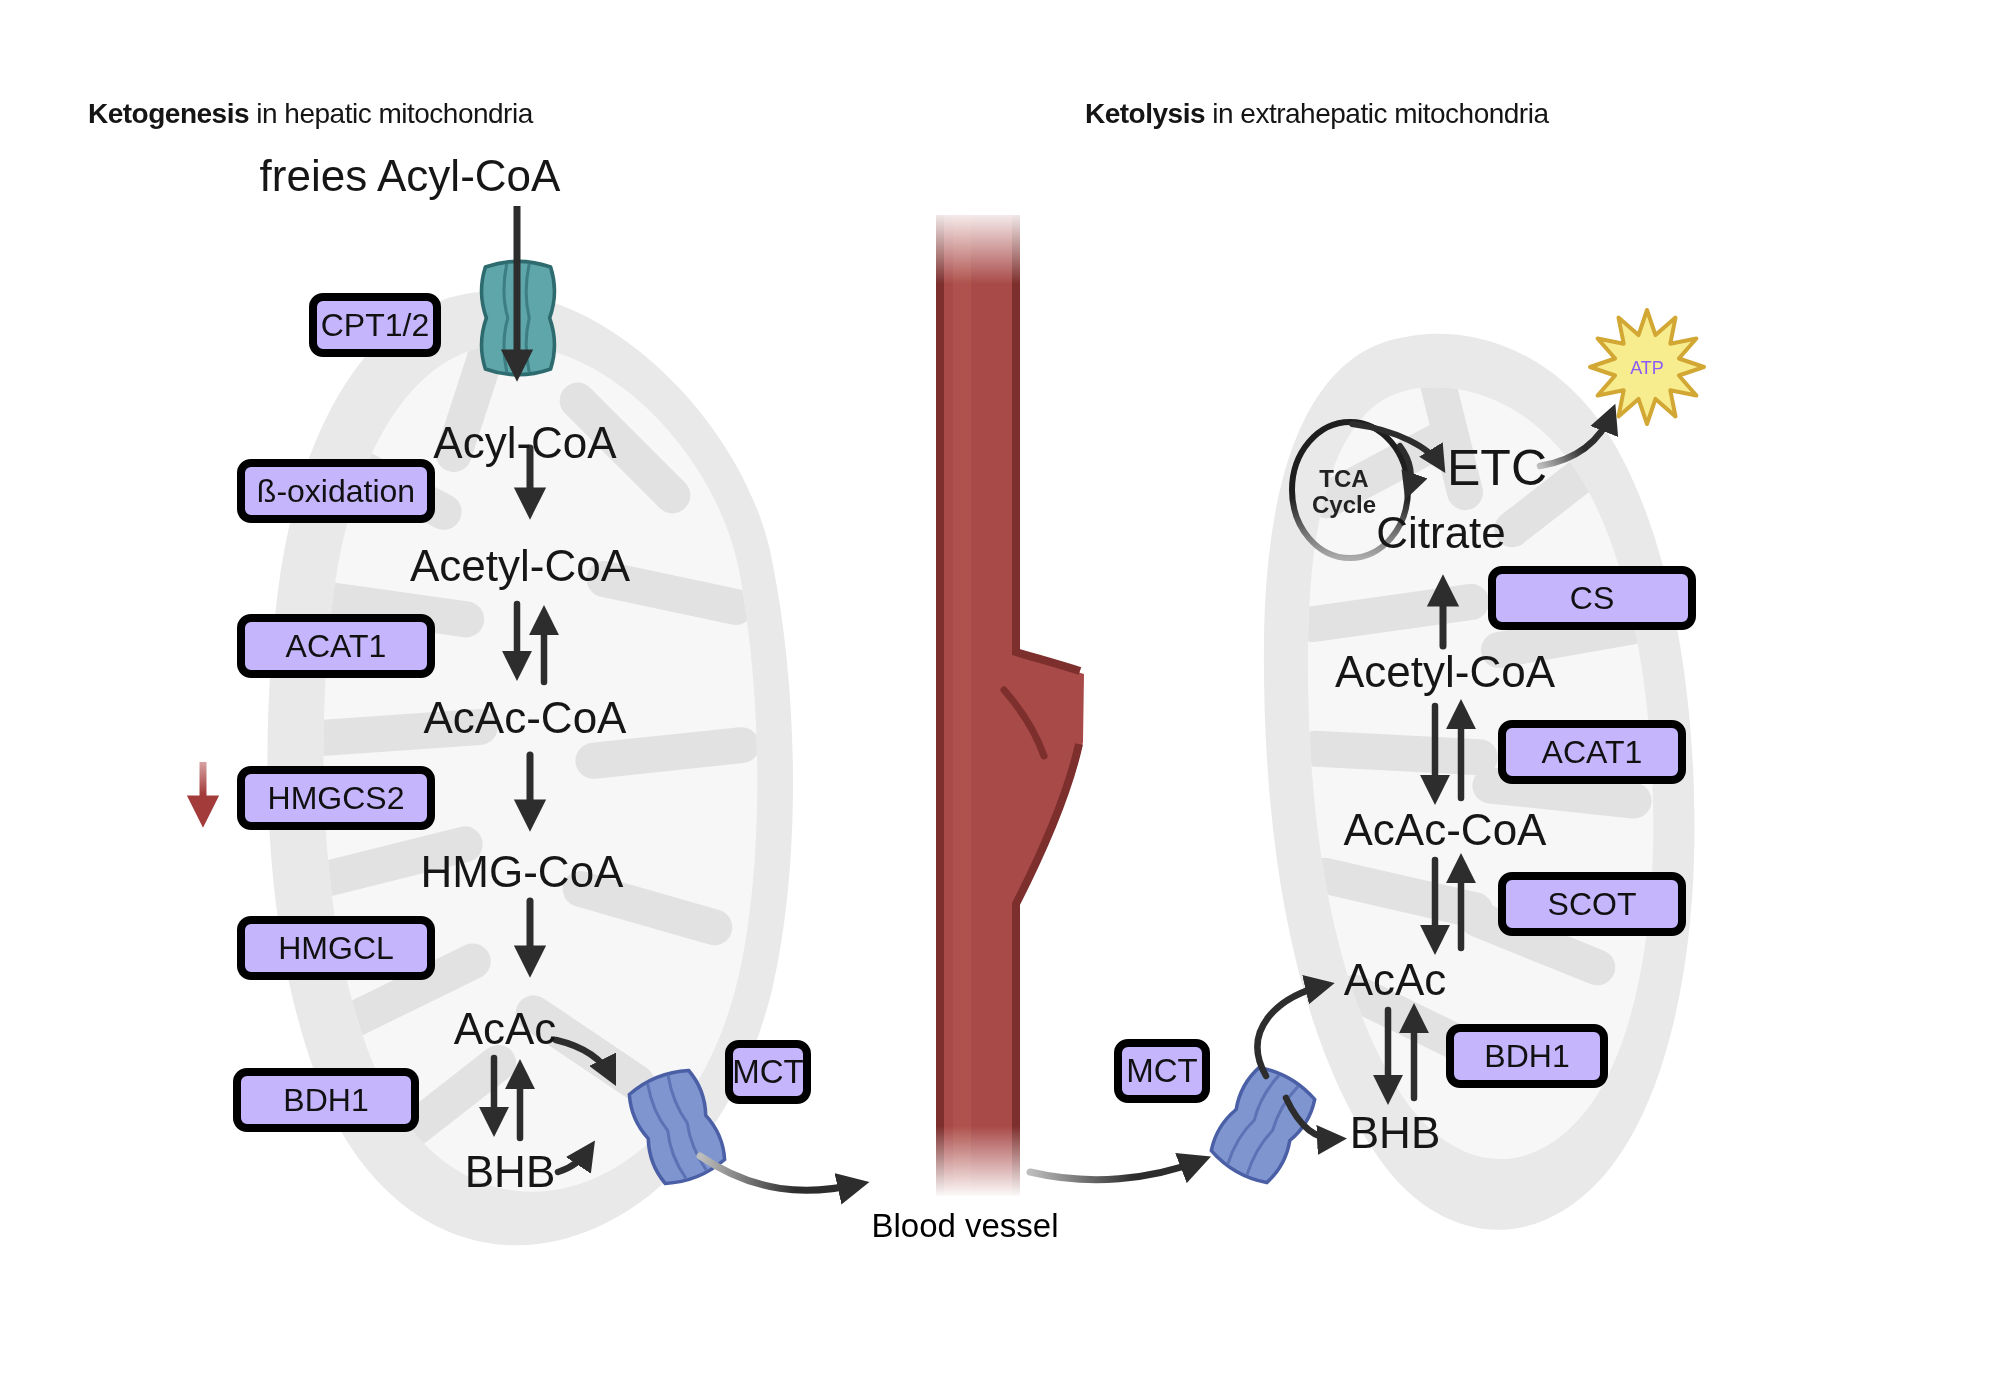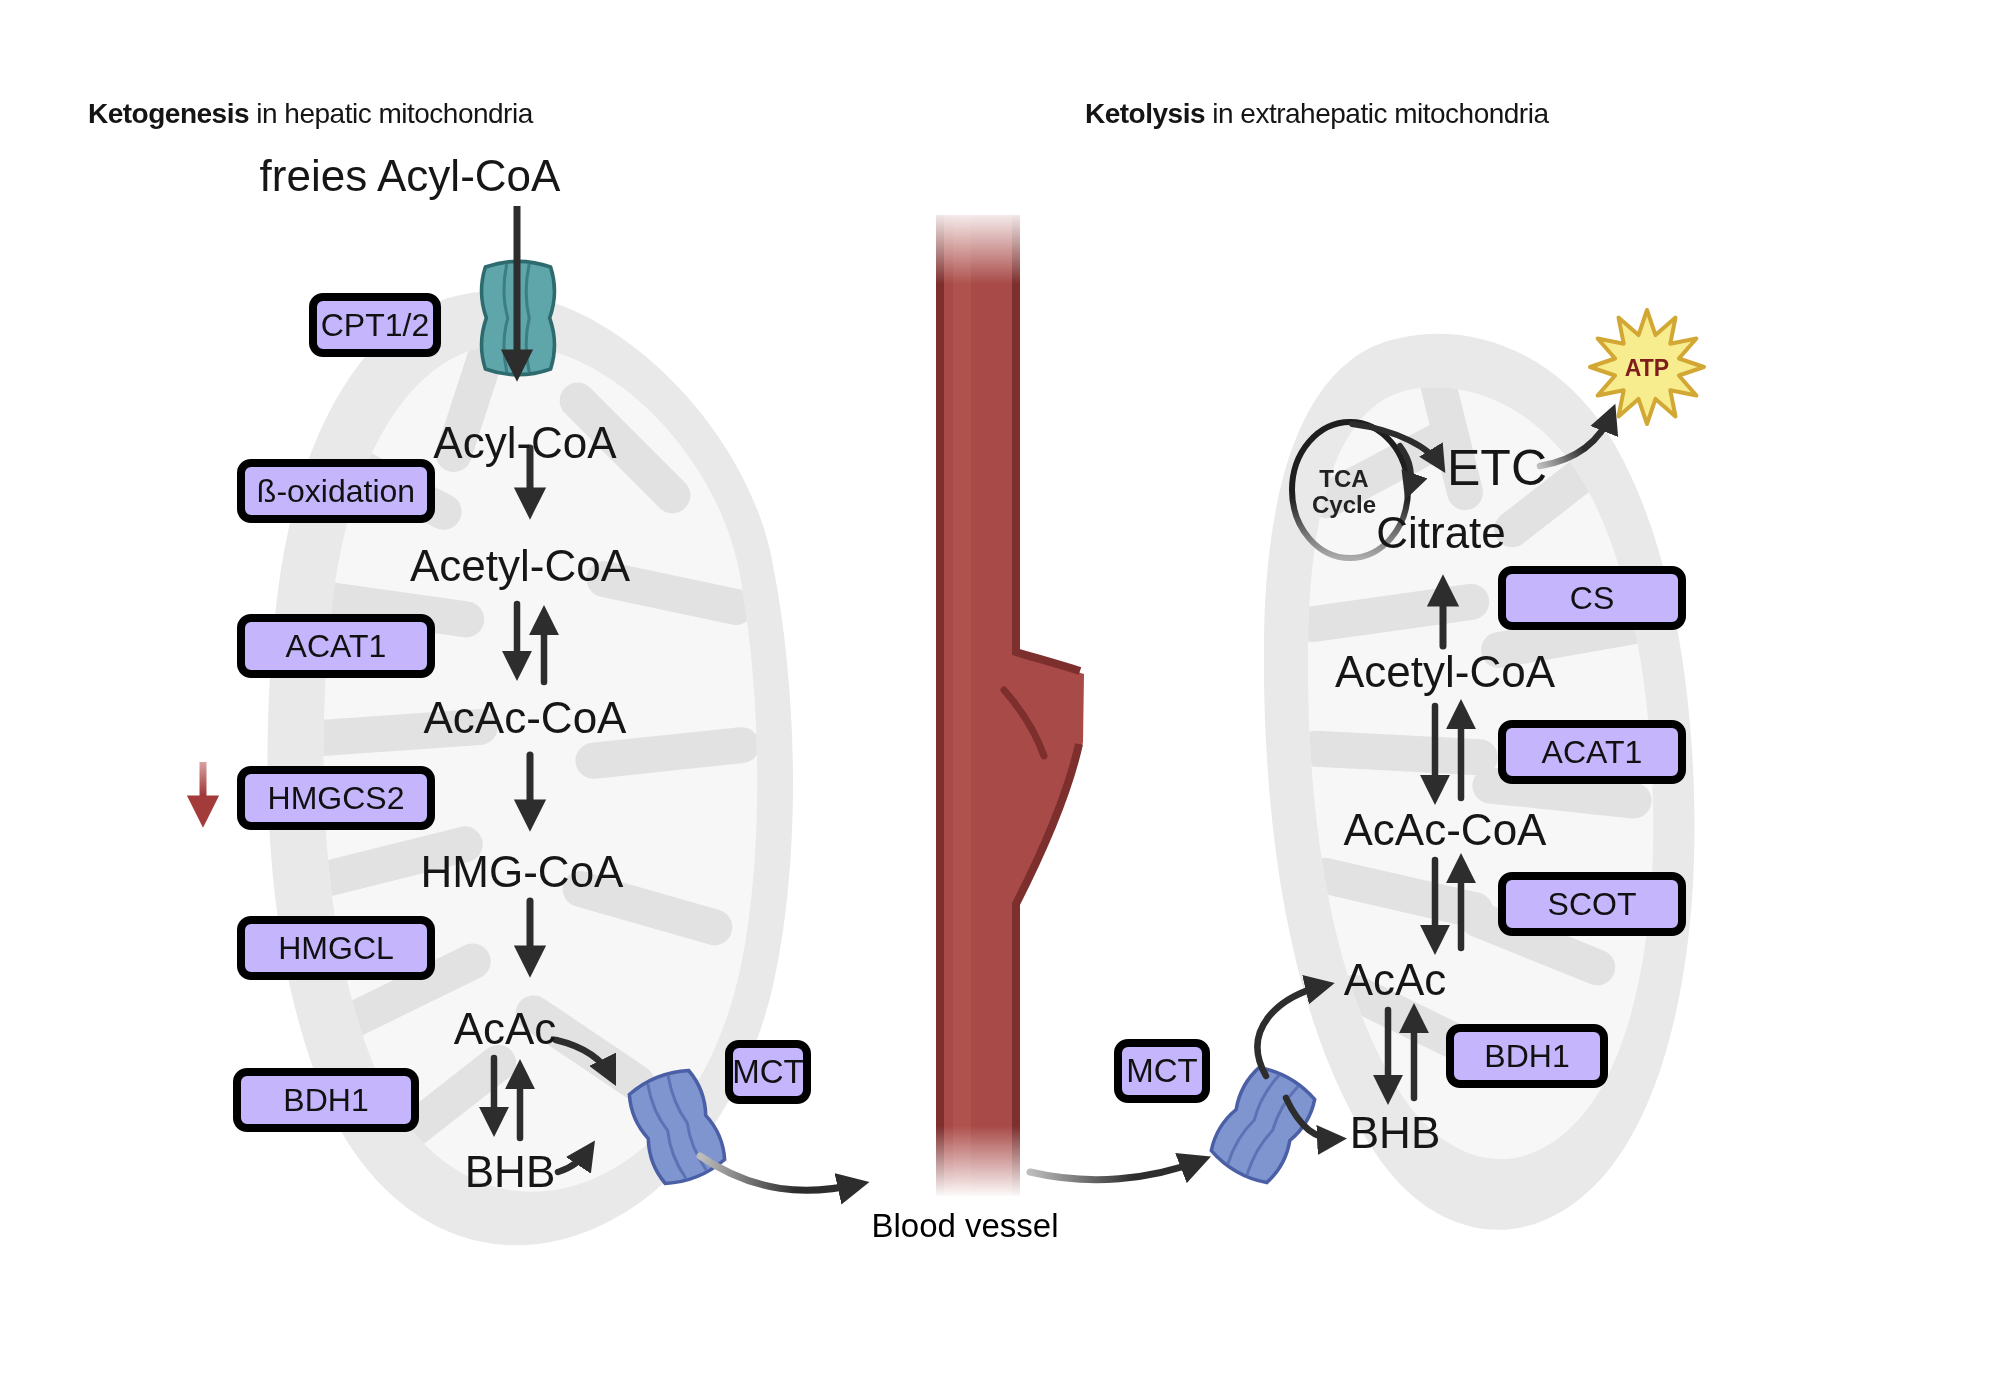--- a/index.html
+++ b/index.html
@@ -9,21 +9,21 @@
   .abs{position:absolute;transform:translate(-50%,-50%);white-space:nowrap;}
   .title{position:absolute;font-size:28px;font-weight:400;letter-spacing:-0.5px;white-space:nowrap;}
   .title b{font-weight:700;}
   .met{font-size:44px;font-weight:400;color:#161616;}
   .met.big{font-size:50px;}
   .ebox{height:64px;border:8px solid #000000;background:#c4b5fd;border-radius:14px;
         display:flex;align-items:center;justify-content:center;
         font-size:32px;color:#111;box-sizing:border-box;}
   .ebox.small{font-size:33px;}
   .tca-lbl{font-size:24px;font-weight:700;text-align:center;line-height:1.08;color:#222;}
-  .atp-lbl{font-size:23px;font-weight:700;color:#7f1d1d;}
+  .atp-lbl{font-size:18px;font-weight:400;color:#8b5cf6;}
   .vessel-lbl{font-size:33px;color:#000000;}
 </style>
 </head>
 <body>
 
 <div id="canvas">
 
 <svg id="art" width="2000" height="1400" viewBox="0 0 2000 1400">
   <defs>
     <path id="spool" d="M -32 -48 Q -40 -24 -31 0 Q -40 24 -32 48 Q 0 59 32 48 Q 40 24 31 0 Q 40 -24 32 -48 Q 0 -59 -32 -48 Z"></path>
@@ -211,21 +211,21 @@
 <div class="abs met" style="left:1445px;top:830px;">AcAc-CoA</div>
 <div class="abs met" style="left:1445px;top:672px;">Acetyl-CoA</div>
 <div class="abs met" style="left:1441px;top:533px;">Citrate</div>
 <div class="abs met big" style="left:1497px;top:468px;">ETC</div>
 <div class="abs tca-lbl" style="left:1344px;top:492px;">
       <div>TCA</div>
       <div>Cycle</div>
     </div>
 <div class="abs atp-lbl" style="left:1647px;top:368px;">ATP</div>
 
-<div class="abs ebox" style="left:1592px;top:598px;width:188px;justify-content:center;">
+<div class="abs ebox" style="left:1592px;top:598px;width:208px;justify-content:center;">
       <span>CS</span>
     </div>
 <div class="abs ebox" style="left:1592px;top:752px;width:188px;">
       <span>ACAT1</span>
     </div>
 <div class="abs ebox" style="left:1592px;top:904px;width:188px;">
       <span>SCOT</span>
     </div>
 <div class="abs ebox" style="left:1527px;top:1056px;width:162px;">
       <span>BDH1</span>

